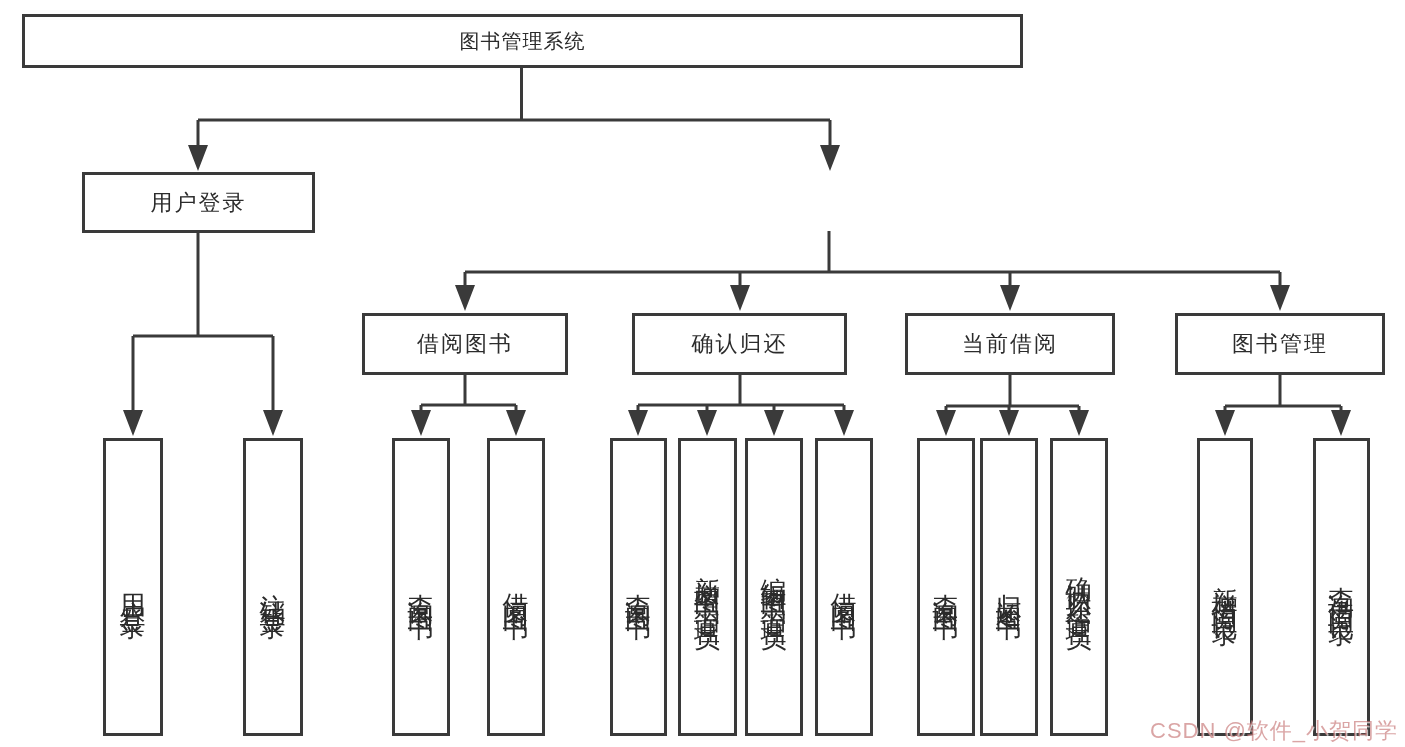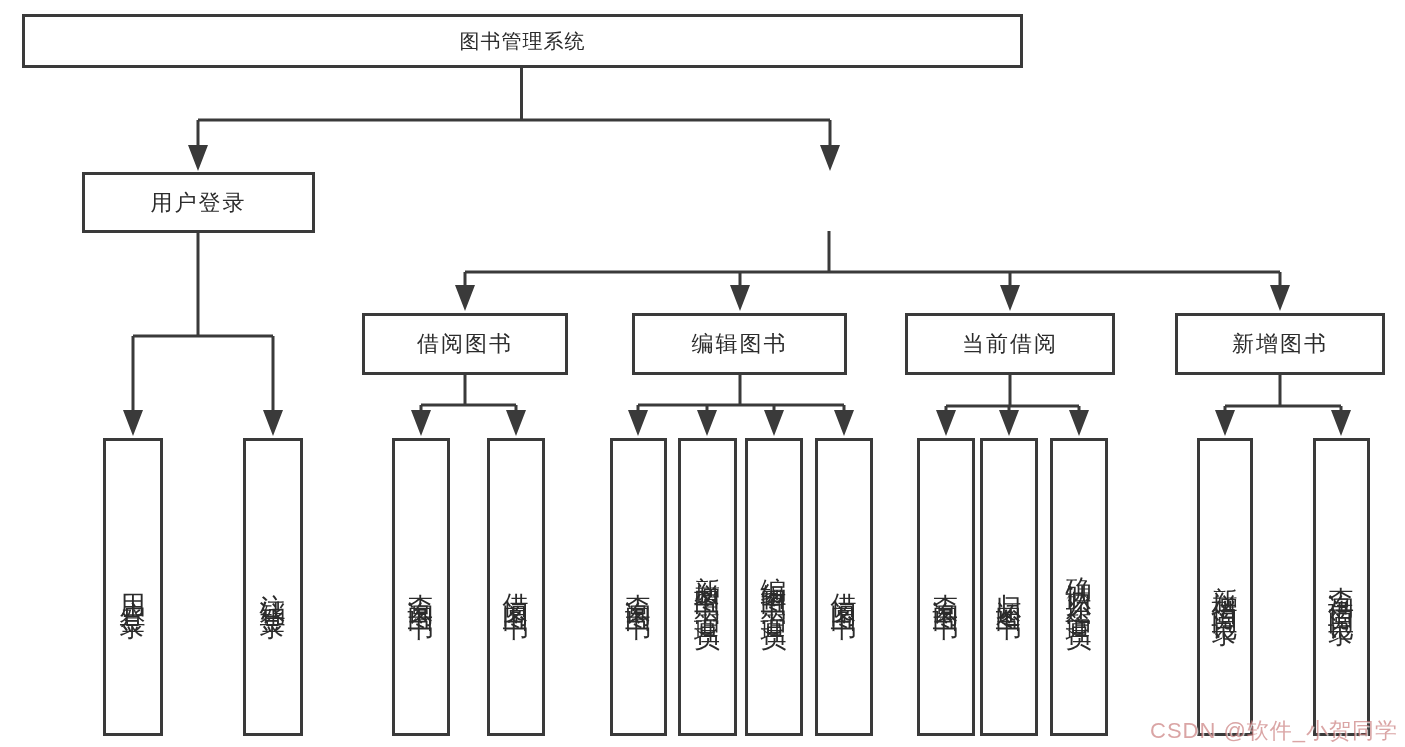--- a/index.html
+++ b/index.html
@@ -80,27 +80,27 @@
   </div>
 
   <div class="node" style="left:82px; top:172px; width:233px; height:61px;">
     <span>用户登录</span>
   </div>
 
   <div class="node" style="left:362px; top:313px; width:206px; height:62px;">
     <span>借阅图书</span>
   </div>
   <div class="node" style="left:632px; top:313px; width:215px; height:62px;">
-    <span>编辑图书</span>
+    <span>确认归还</span>
   </div>
   <div class="node" style="left:905px; top:313px; width:210px; height:62px;font-family:Liberation Mono, monospace;">
     <span>当前借阅</span>
   </div>
   <div class="node" style="left:1175px; top:313px; width:210px; height:62px;">
-    <span>新增图书</span>
+    <span>图书管理</span>
   </div>
 
   <div class="node leaf" style="left:103px; top:438px; width:60px; height:298px;">
     <span class="vtext">用户登录</span>
   </div>
   <div class="node leaf" style="left:243px; top:438px; width:60px; height:298px;">
     <span class="vtext">注销登录</span>
   </div>
 
   <div class="node leaf" style="left:392px; top:438px; width:58px; height:298px;">

